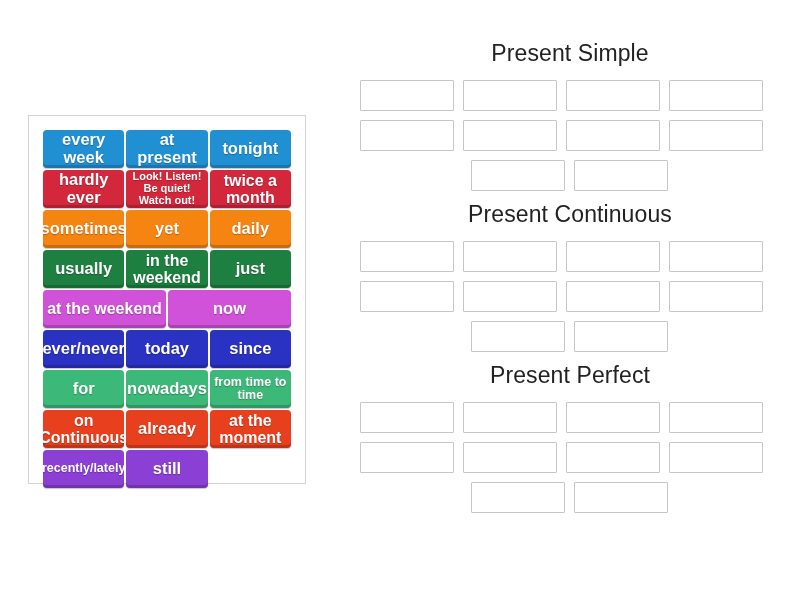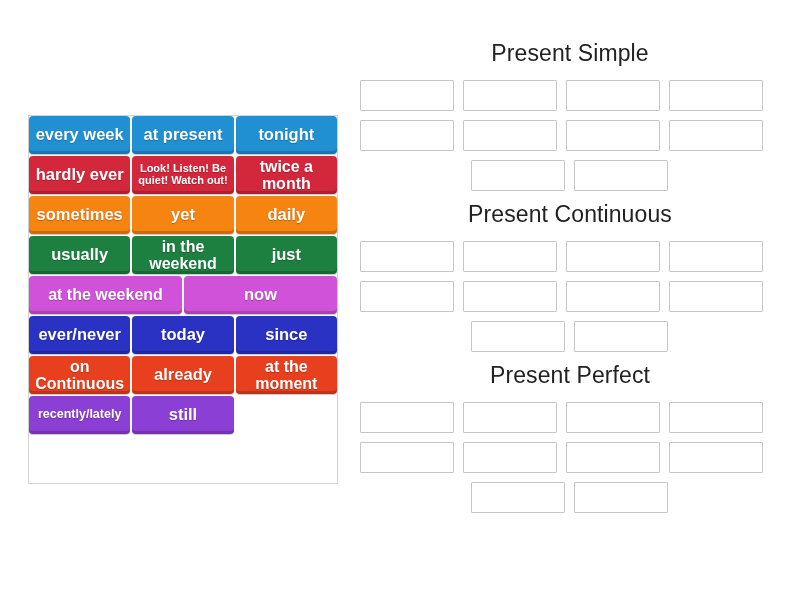--- a/index.html
+++ b/index.html
@@ -14,26 +14,26 @@
     font-family: "Liberation Sans", sans-serif;
     overflow: hidden;
     position: relative;
   }
 
   
   #tile-panel {
     position: absolute;
     left: 28px;
     top: 115px;
-    width: 310px;
+    width: 278px;
     height: 369px;
     border: 1px solid #d3d3d3;
     background: #ffffff;
     box-sizing: border-box;
-    padding: 0;
+    padding: 14px;
   }
   .tile-row {
     display: flex;
     gap: 2px;
     margin-bottom: 2px;
     height: 38px;
   }
   .tile-row:last-child { margin-bottom: 0; }
 
   .tile {
@@ -125,20 +125,25 @@
     <div class="tile-row">
       <div class="tile fs-md" style="background: rgb(207, 82, 216);">at the weekend</div>
       <div class="tile fs-lg" style="background: rgb(207, 82, 216);">now</div>
     </div>
     <div class="tile-row">
       <div class="tile fs-lg" style="background: rgb(42, 50, 196);">ever/never</div>
       <div class="tile fs-lg" style="background: rgb(42, 50, 196);">today</div>
       <div class="tile fs-lg" style="background: rgb(42, 50, 196);">since</div>
     </div>
     <div class="tile-row">
+      <div class="tile fs-lg" style="background: rgb(60, 184, 120);">for</div>
+      <div class="tile fs-lg" style="background: rgb(60, 184, 120);">nowadays</div>
+      <div class="tile fs-sm" style="background: rgb(60, 184, 120);">from time to time</div>
+    </div>
+    <div class="tile-row">
       <div class="tile fs-md" style="background: rgb(232, 64, 31);">on Continuous</div>
       <div class="tile fs-lg" style="background: rgb(232, 64, 31);">already</div>
       <div class="tile fs-md" style="background: rgb(232, 64, 31);">at the moment</div>
     </div>
     <div class="tile-row">
       <div class="tile fs-sm" style="background: rgb(139, 63, 212);">recently/lately</div>
       <div class="tile fs-lg" style="background: rgb(139, 63, 212);">still</div>
       <div class="tile fs-md empty"></div>
     </div>
   </div>

